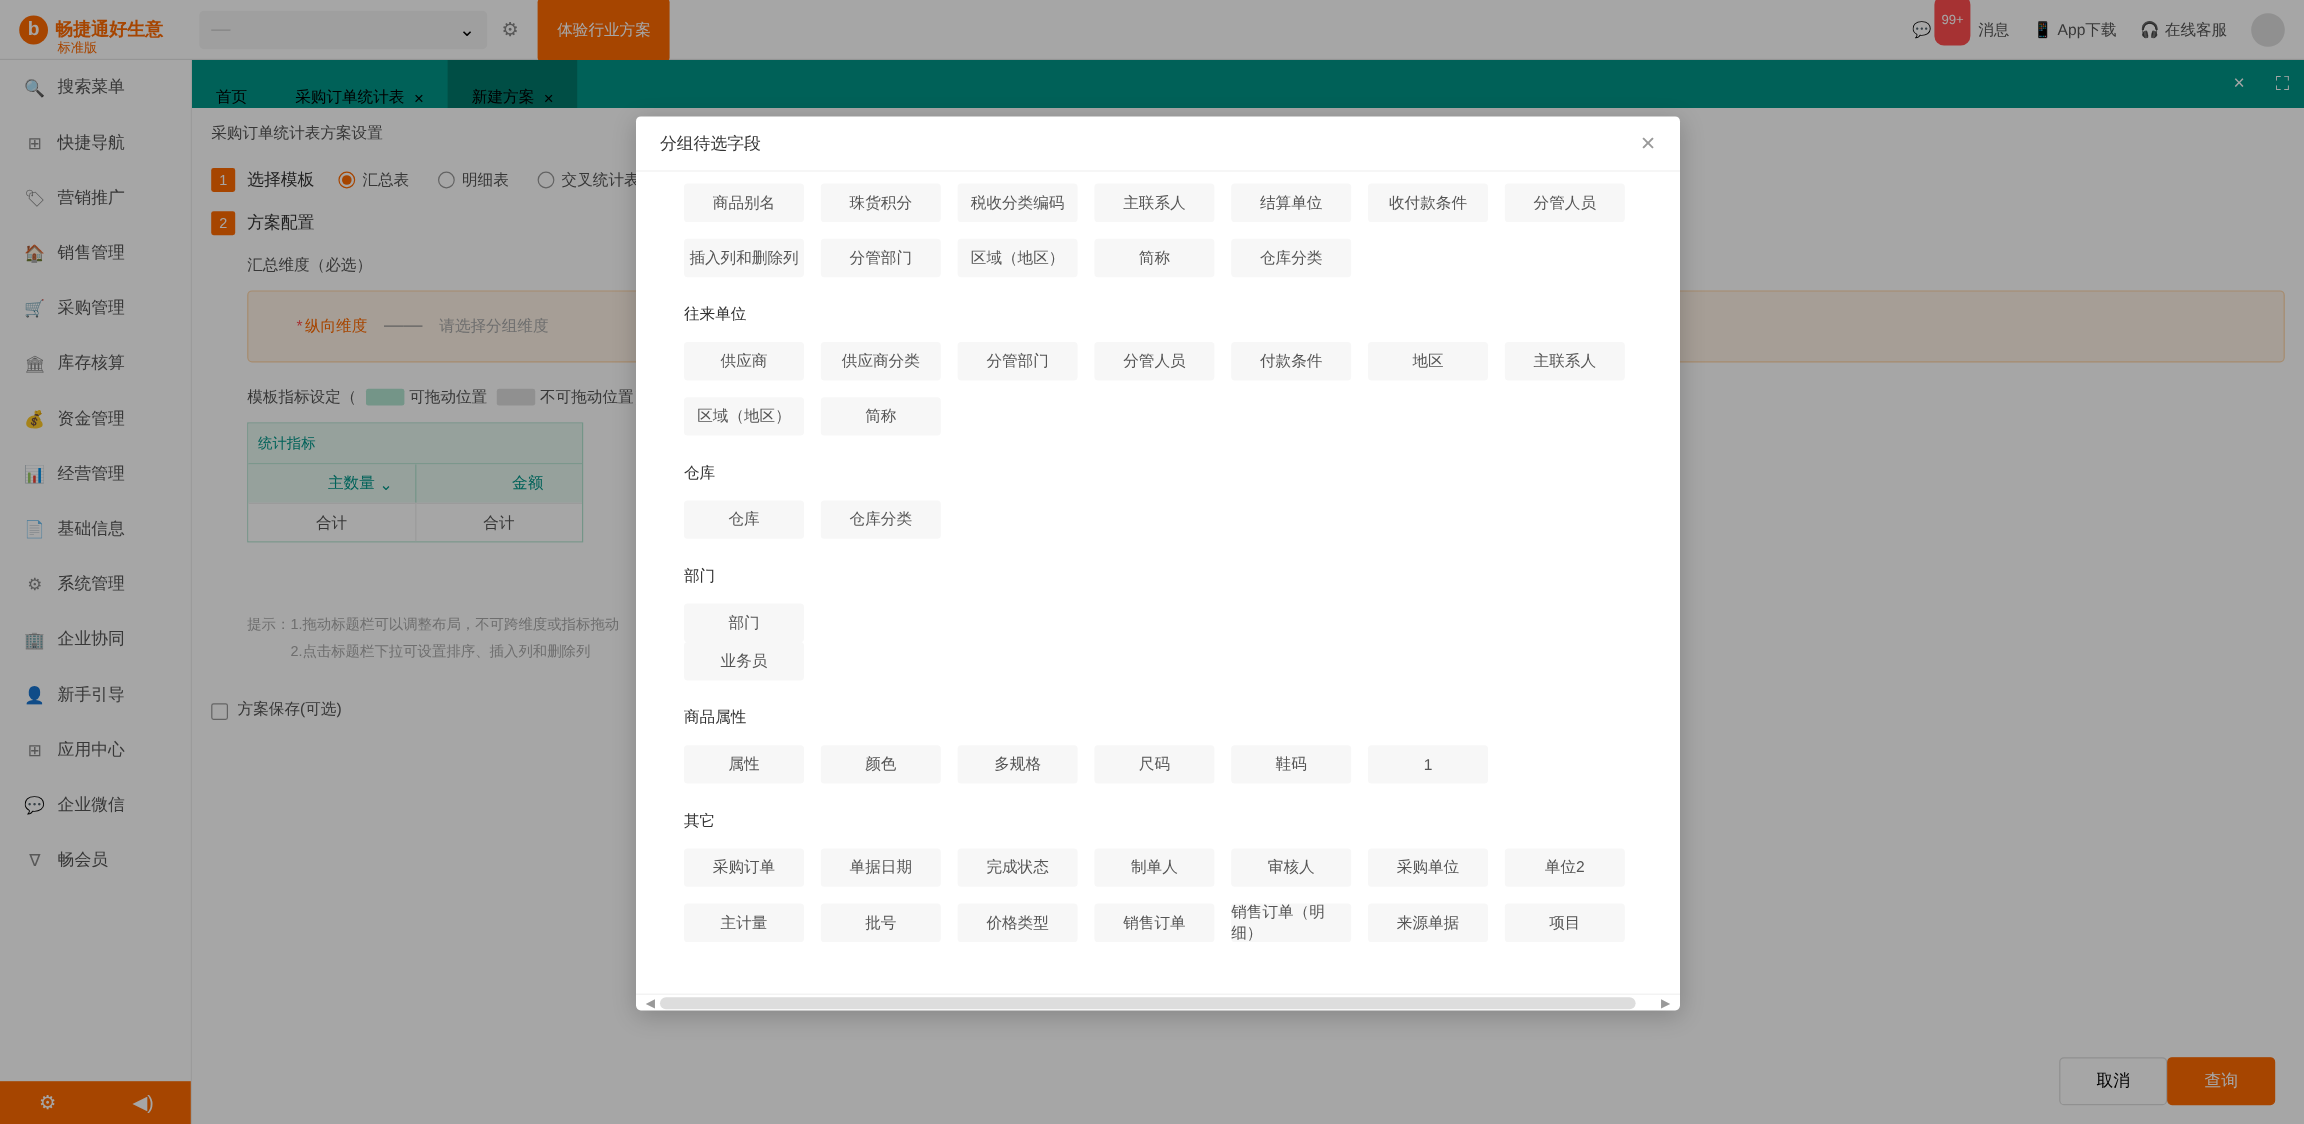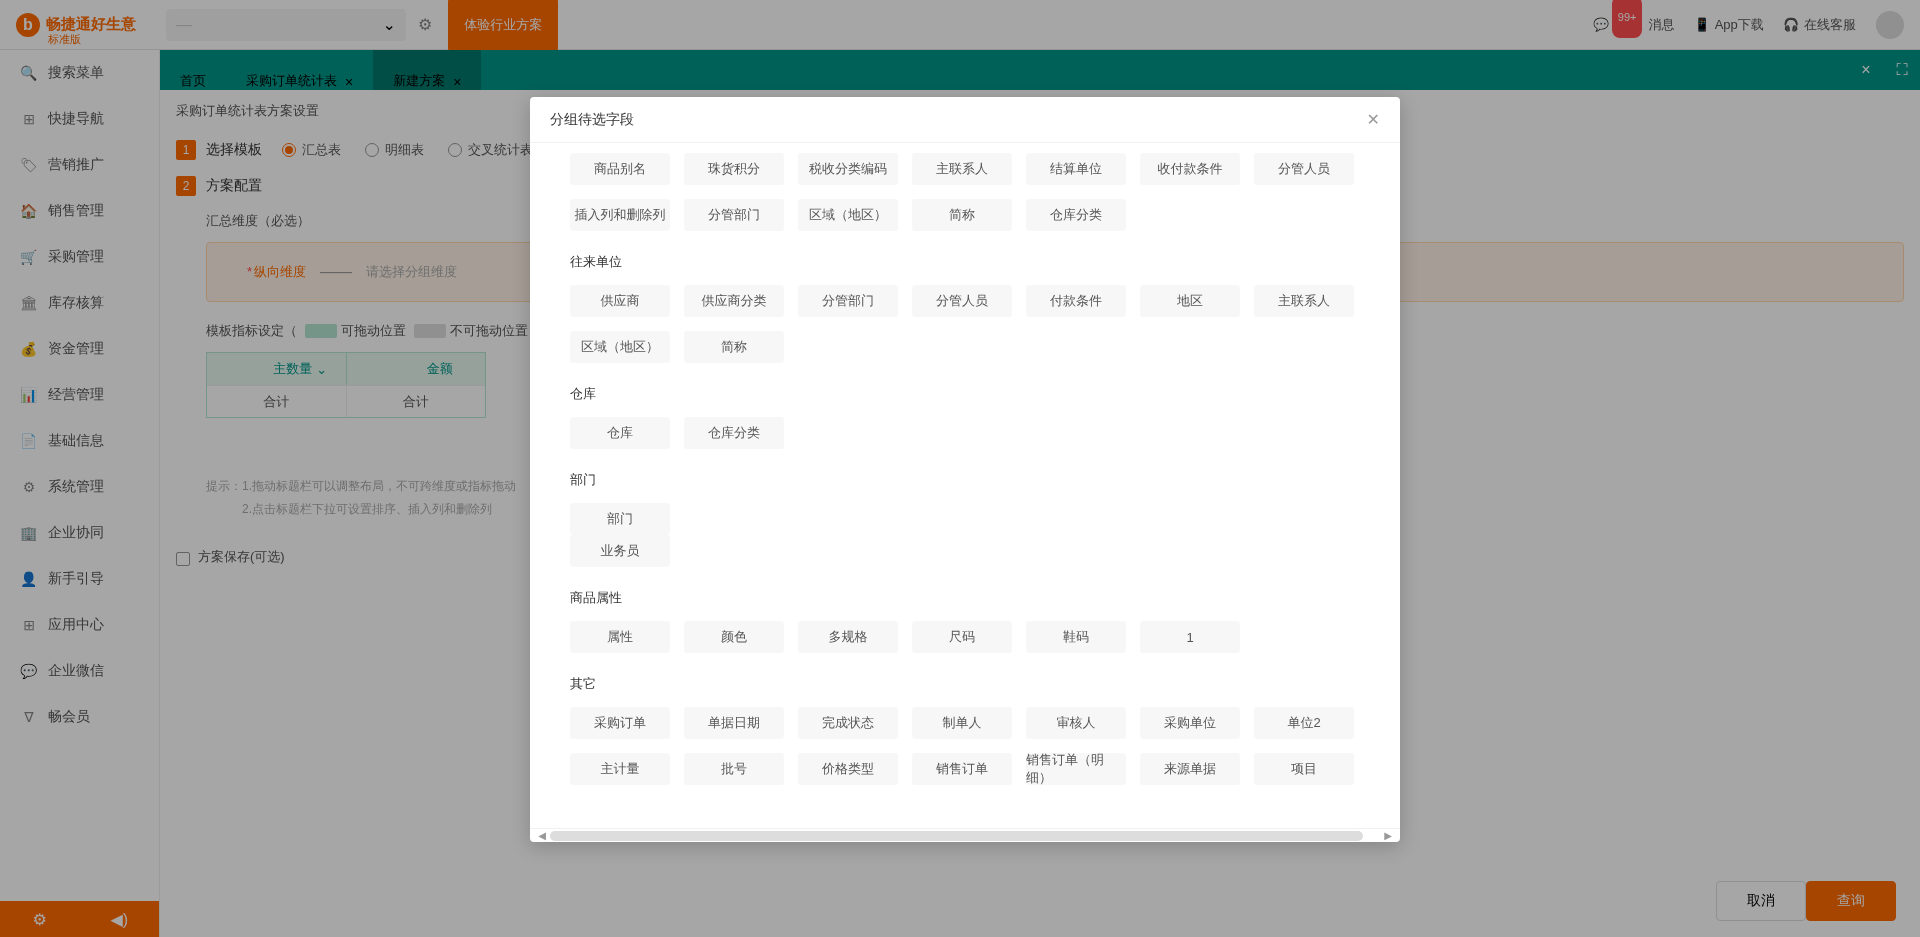--- a/index.html
+++ b/index.html
@@ -261,20 +261,21 @@
         <span class="lg">
             <span class="lg-box drag"></span>
             <span>可拖动位置</span>
           </span>
         <span class="lg">
             <span class="lg-box nodrag"></span>
             <span>不可拖动位置）</span>
           </span>
       </div>
       <div class="tbl">
+        <div class="stat-label">统计指标</div>
         <div class="tbl-head">
           <div class="tbl-head-cell">
               <span>主数量</span> 
               <span>⌄</span>
             </div>
           <div class="tbl-head-cell">
               <span>金额</span>
             </div>
         </div>
         <div class="tbl-row">

